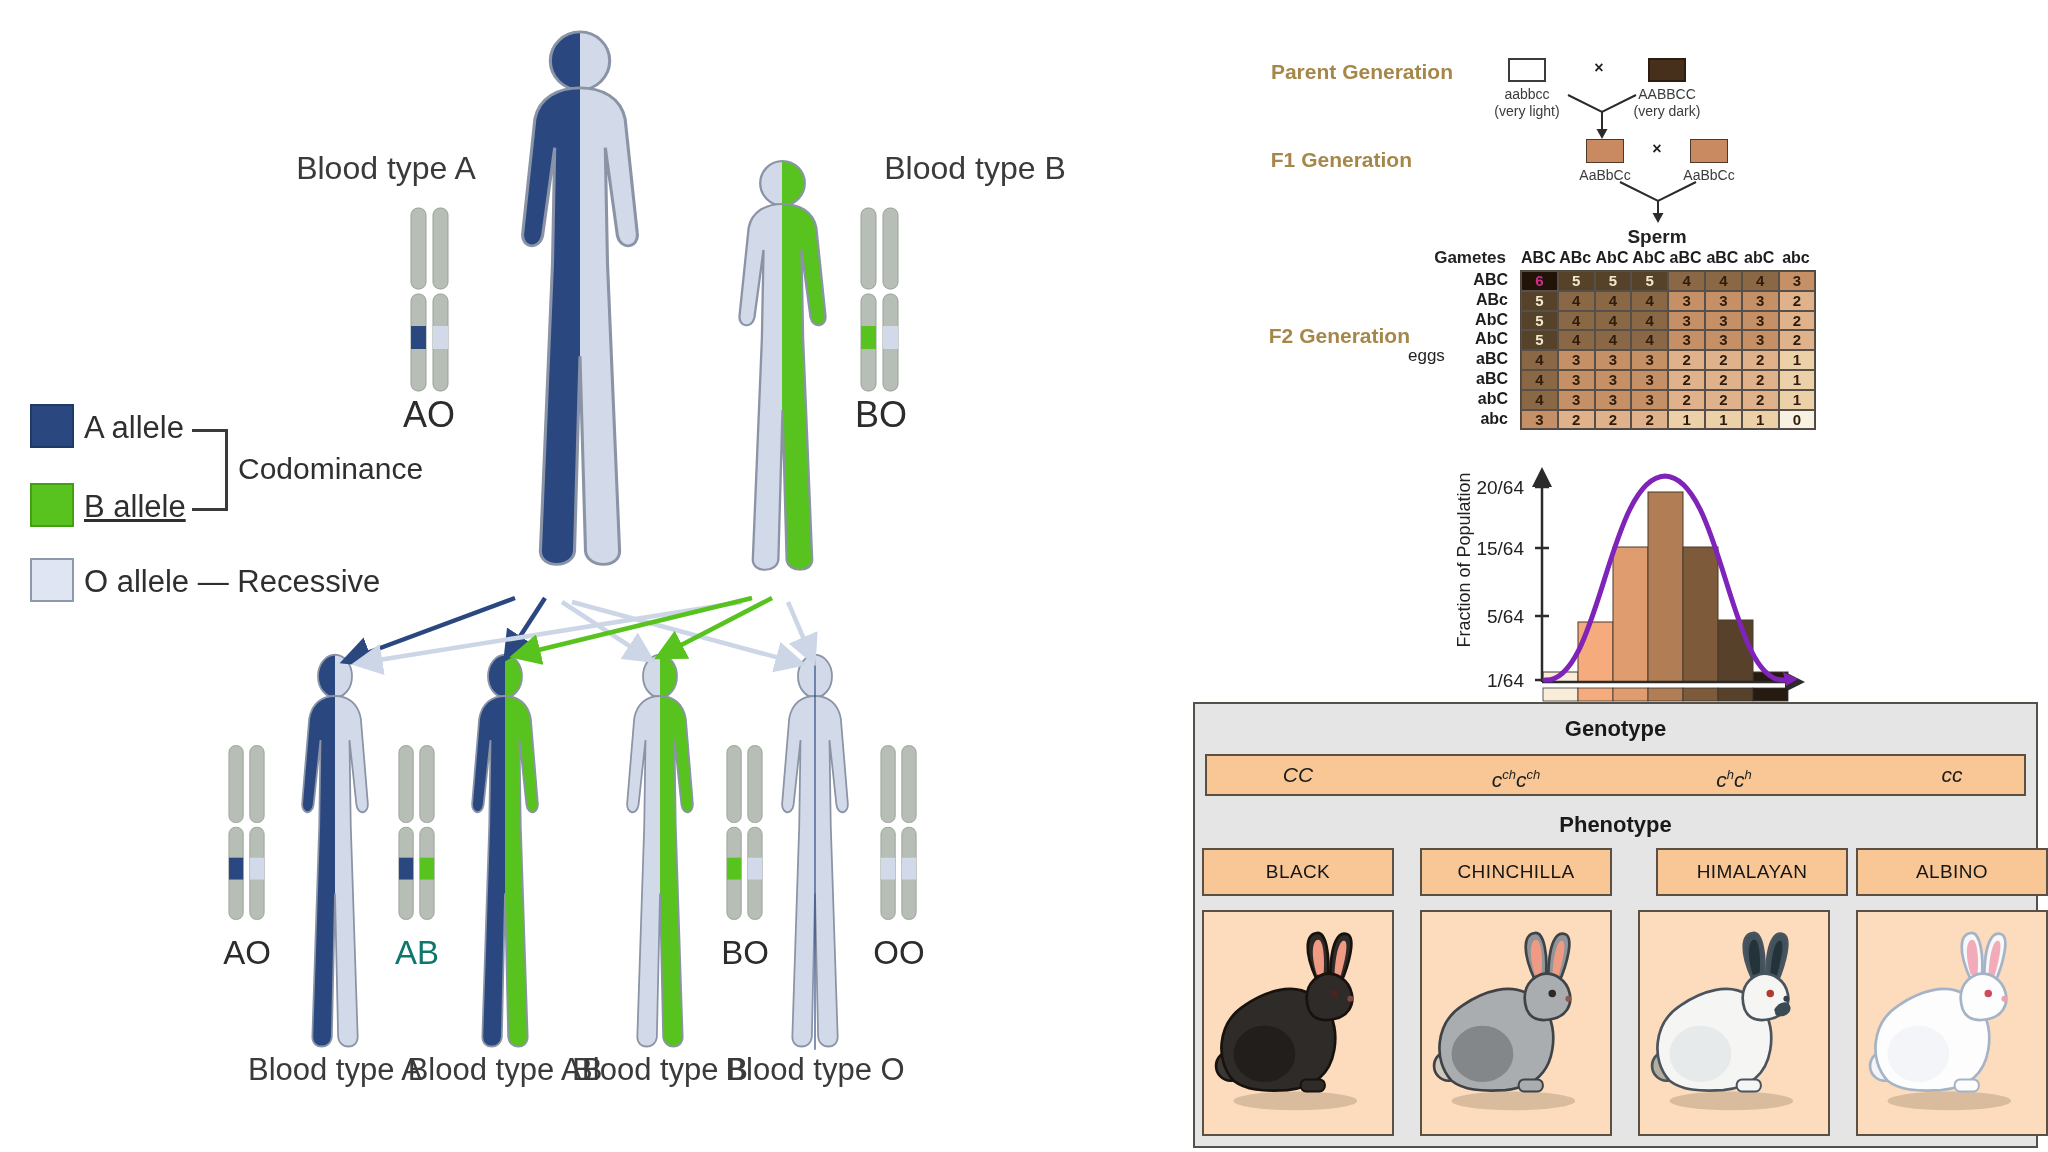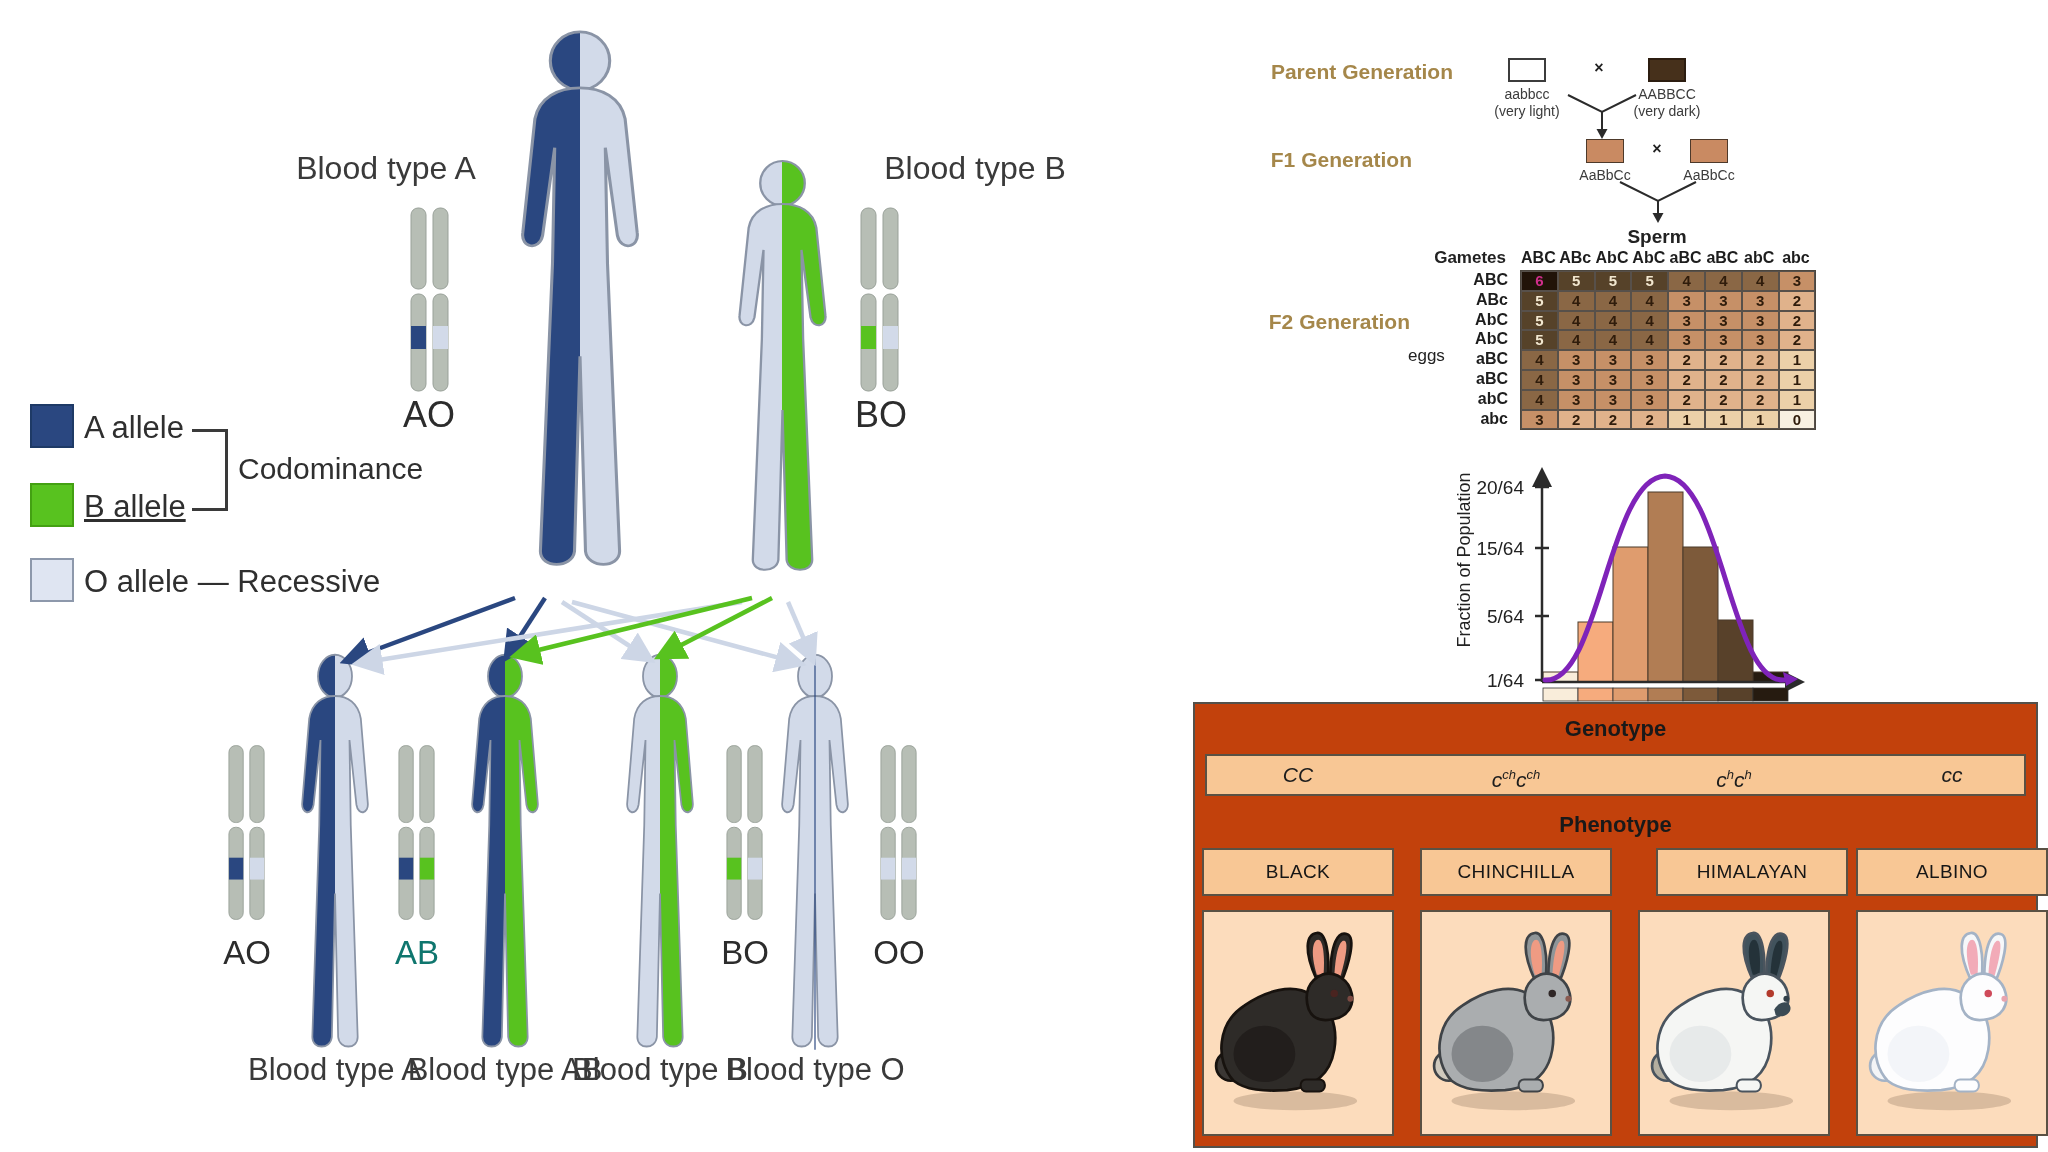--- a/index.html
+++ b/index.html
@@ -16,21 +16,21 @@
   .brk{position:absolute;background:#3a3a3a;}
   #punnett-cols{position:absolute;left:1520px;top:247px;display:grid;grid-template-columns:repeat(8,36.8px);}
   #punnett-cols div{font-size:16px;font-weight:bold;color:#1d1d1d;text-align:center;height:22px;line-height:22px;}
   #punnett-rows{position:absolute;left:1424px;top:270px;width:92px;}
   #punnett-rows div{font-size:16px;font-weight:bold;color:#1d1d1d;text-align:right;height:19.8px;line-height:19.8px;padding-right:8px;}
   #punnett-grid{position:absolute;left:1520px;top:270px;display:grid;grid-template-columns:repeat(8,36.8px);border:1px solid #4c463e;}
   #punnett-grid div{box-sizing:border-box;height:19.8px;line-height:18.5px;text-align:center;font-size:15px;font-weight:bold;border:1px solid #57504a;}
   .tick-lbl{position:absolute;left:1458px;width:66px;text-align:right;font-size:19px;color:#222;}
   #ylabel{position:absolute;left:1345px;top:549px;width:240px;height:22px;text-align:center;
           font-size:18px;color:#222;transform:rotate(-90deg);}
-  #rabbit-panel{position:absolute;left:1193px;top:702px;width:845px;height:446px;background:#c2410c;
+  #rabbit-panel{position:absolute;left:1193px;top:702px;width:845px;height:446px;background:#e5e5e5;
                 border:2px solid #54504a;box-sizing:border-box;}
   .panel-h{position:absolute;left:0;width:100%;text-align:center;font-size:22px;font-weight:bold;color:#191919;}
   #genotype-strip{position:absolute;left:10px;top:50px;width:821px;height:42px;background:#f8c795;
                   border:2px solid #5a5144;box-sizing:border-box;}
   .geno-item{position:absolute;top:50px;width:192px;height:42px;line-height:42px;text-align:center;
              font-size:21px;color:#1d1d1d;}
   .geno-item sup{font-size:13px;text-align:right;}
   .phen-box{position:absolute;top:144px;width:192px;height:48px;background:#f8c795;border:2px solid #5a5144;
             box-sizing:border-box;display:flex;align-items:center;justify-content:center;
             font-size:19px;color:#161616;letter-spacing:0.4px;}
@@ -224,21 +224,21 @@
 
     <div class="lbl" style="left:215px;top:1052px;width:240px;font-size:31px;">Blood type A</div>
     <div class="lbl" style="left:385px;top:1052px;width:240px;font-size:31px;">Blood type AB</div>
     <div class="lbl" style="left:540px;top:1052px;width:240px;font-size:31px;">Blood type B</div>
     <div class="lbl" style="left:695px;top:1052px;width:240px;font-size:31px;">Blood type O</div>
   </section>
 
   <section>
     <div class="glabel" style="left:1193px;top:60px;width:260px;">Parent Generation</div>
     <div class="glabel" style="left:1152px;top:148px;width:260px;">F1 Generation</div>
-    <div class="glabel" style="left:1150px;top:310px;width:260px;">F2 Generation</div>
+    <div class="glabel" style="left:1150px;top:324px;width:260px;">F2 Generation</div>
 
     <div class="swatch" style="left:1508px;top:58px;width:38px;height:24px;background:#ffffff;border:2px solid #3c3c3c;"></div>
     <div class="cross" style="left:1588px;top:59px;width:22px;">×</div>
     <div class="swatch" style="left:1648px;top:58px;width:38px;height:24px;background:#46301b;border:2px solid #2c1d10;"></div>
     <div class="cap" style="left:1467px;top:86px;width:120px;">aabbcc</div>
     <div class="cap" style="left:1467px;top:103px;width:120px;">(very light)</div>
     <div class="cap" style="left:1607px;top:86px;width:120px;">AABBCC</div>
     <div class="cap" style="left:1607px;top:103px;width:120px;">(very dark)</div>
 
     <div class="swatch" style="left:1586px;top:139px;width:38px;height:24px;background:#c98a62;border:1.5px solid #4d392a;"></div>

